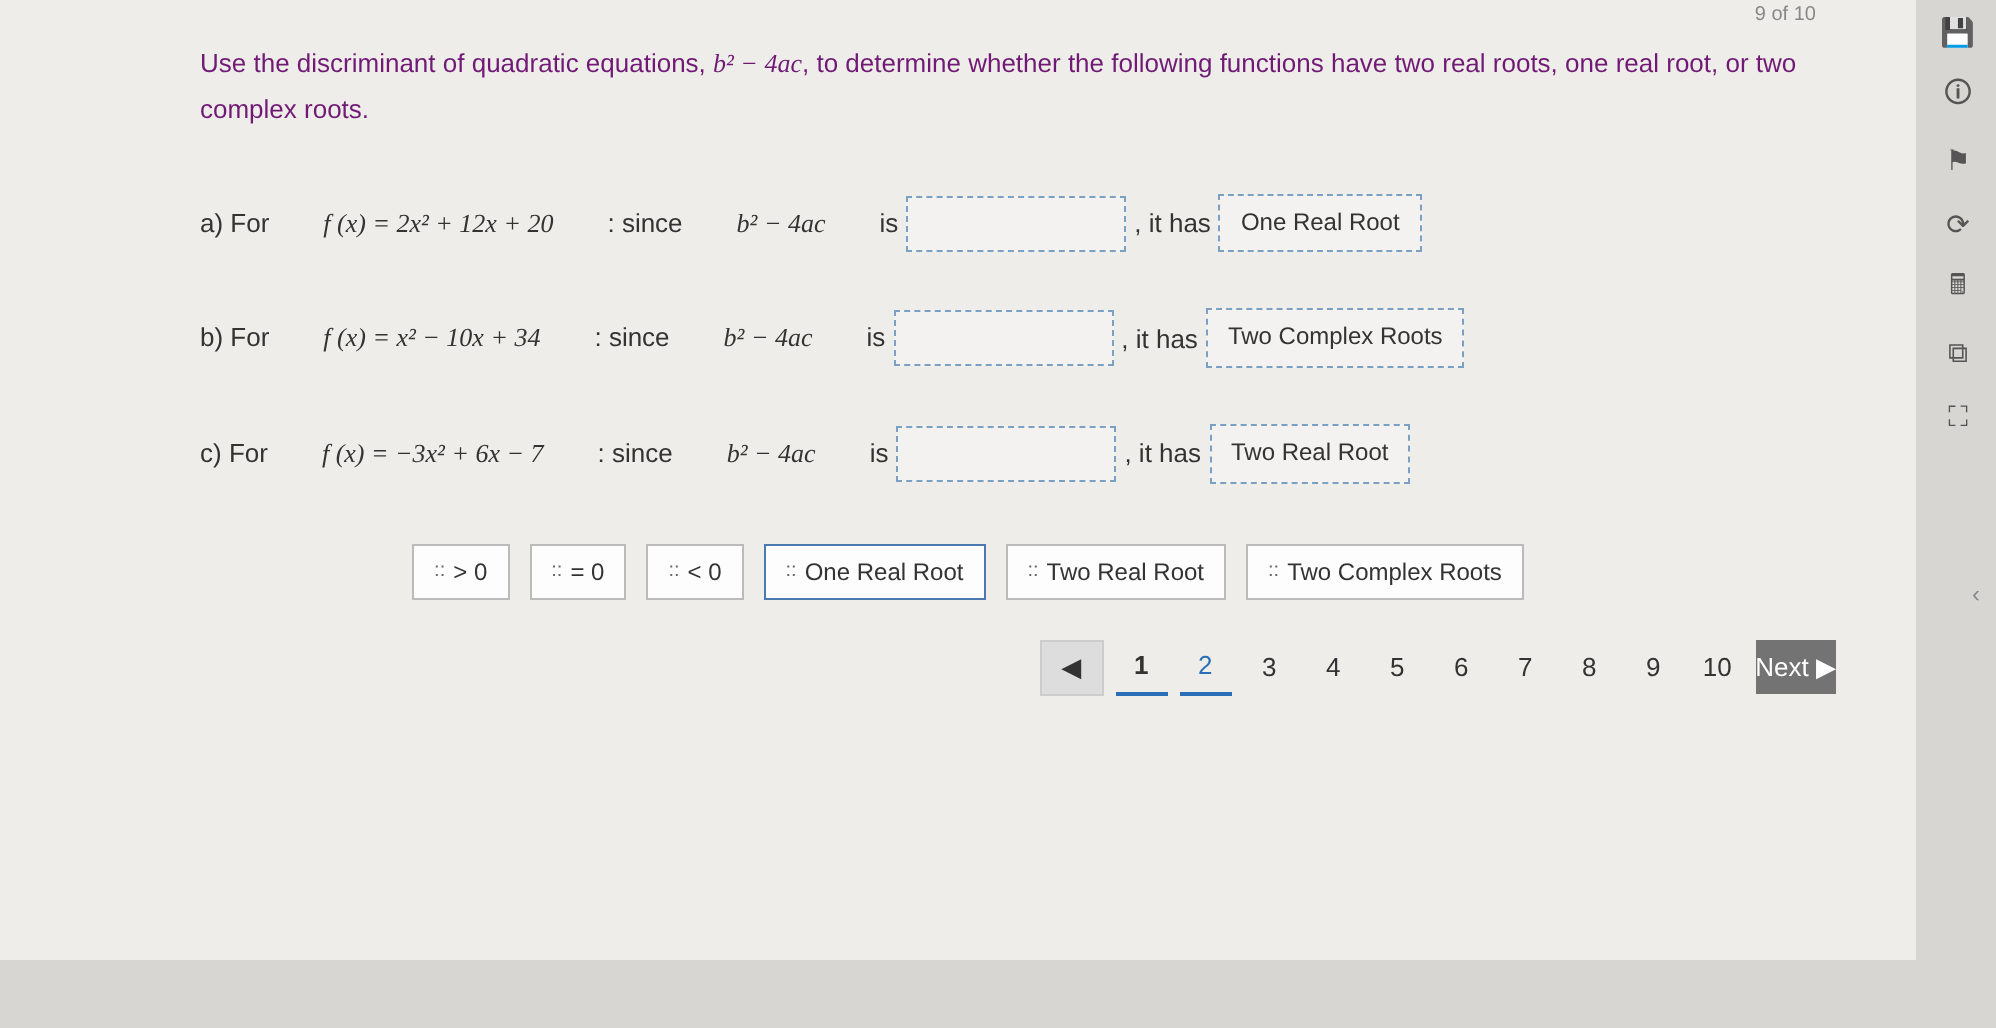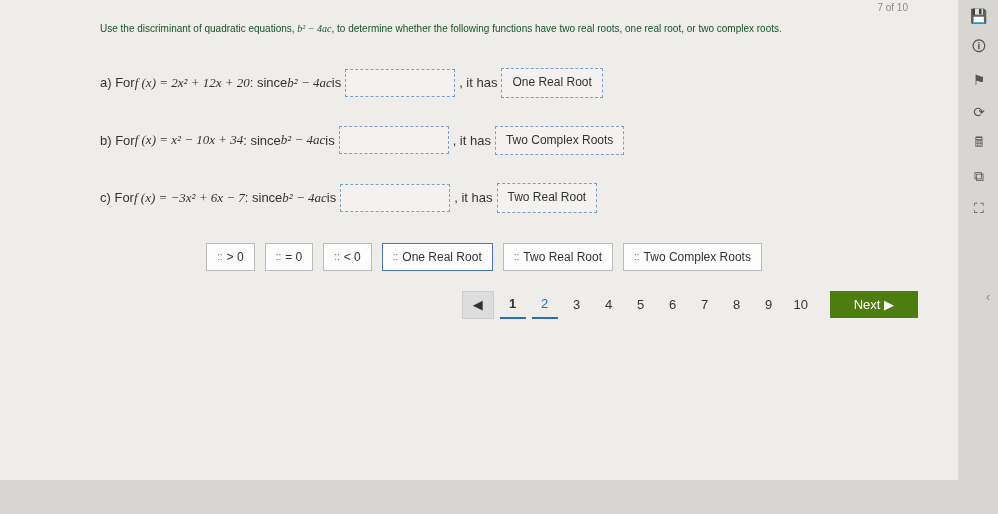--- a/index.html
+++ b/index.html
@@ -14,35 +14,36 @@
     color: #333;
   }
   .page {
     background: #efedea;
     margin: 0 40px 0 0;
     padding: 20px 30px 10px 100px;
     min-height: 480px;
     position: relative;
   }
   .instruction {
-    font-size: 10px;
-    color: #14532d;
+    font-size: 13px;
+    color: #701a75;
     line-height: 1.8;
     margin-bottom: 30px;
   }
   .problem-row {
     display: flex;
     align-items: center;
     margin-bottom: 28px;
     font-size: 13px;
   }
   .problem-text {
     display: inline-flex;
-    align-items: center;
+    align-items: flex-start;
     white-space: nowrap;
+    gap: 27px;
   }
   .drop-blank {
     display: inline-block;
     border: 1.5px dashed #7aa0c4;
     min-width: 110px;
     height: 28px;
     margin: 0 4px;
     vertical-align: middle;
     background: rgba(255,255,255,0.3);
   }
@@ -94,26 +95,25 @@
     align-items: center;
     justify-content: center;
     font-size: 13px;
     cursor: pointer;
     color: #333;
   }
   .page-btn.prev { background: #ddd; border: 1px solid #ccc; width: 32px; }
   .page-btn.current { border-bottom: 2px solid #2a6fb5; font-weight: bold; }
   .page-btn.active { border-bottom: 2px solid #2a6fb5; color: #2a6fb5; }
   .next-btn {
-    background: #4d7c0f;
+    background: #737373;
     color: #fff;
-    padding: 6px 24px;
+    padding: 6px 0;
     font-size: 13px;
     cursor: pointer;
-    margin-left: 10px;
   }
   .sidebar {
     position: absolute;
     right: 4px;
     top: 2px;
     width: 30px;
     display: flex;
     flex-direction: column;
     gap: 12px;
     align-items: center;
@@ -137,21 +137,21 @@
     top: 290px;
     color: #888;
     font-size: 12px;
   }
 </style>
 </head>
 <body>
 
 <div class="page">
 
-  <div class="page-counter">7 of 10</div>
+  <div class="page-counter">9 of 10</div>
 
   <p class="instruction">
     <span>Use the discriminant of quadratic equations, </span><span class="math">b² − 4ac</span><span>, to determine whether the following functions have two real roots, one real root, or two complex roots.</span>
   </p>
 
   <div class="problem-row">
     <span class="problem-text">
       <span>a) For </span>
       <span class="math">f (x) = 2x² + 12x + 20</span>
       <span> : since </span>

